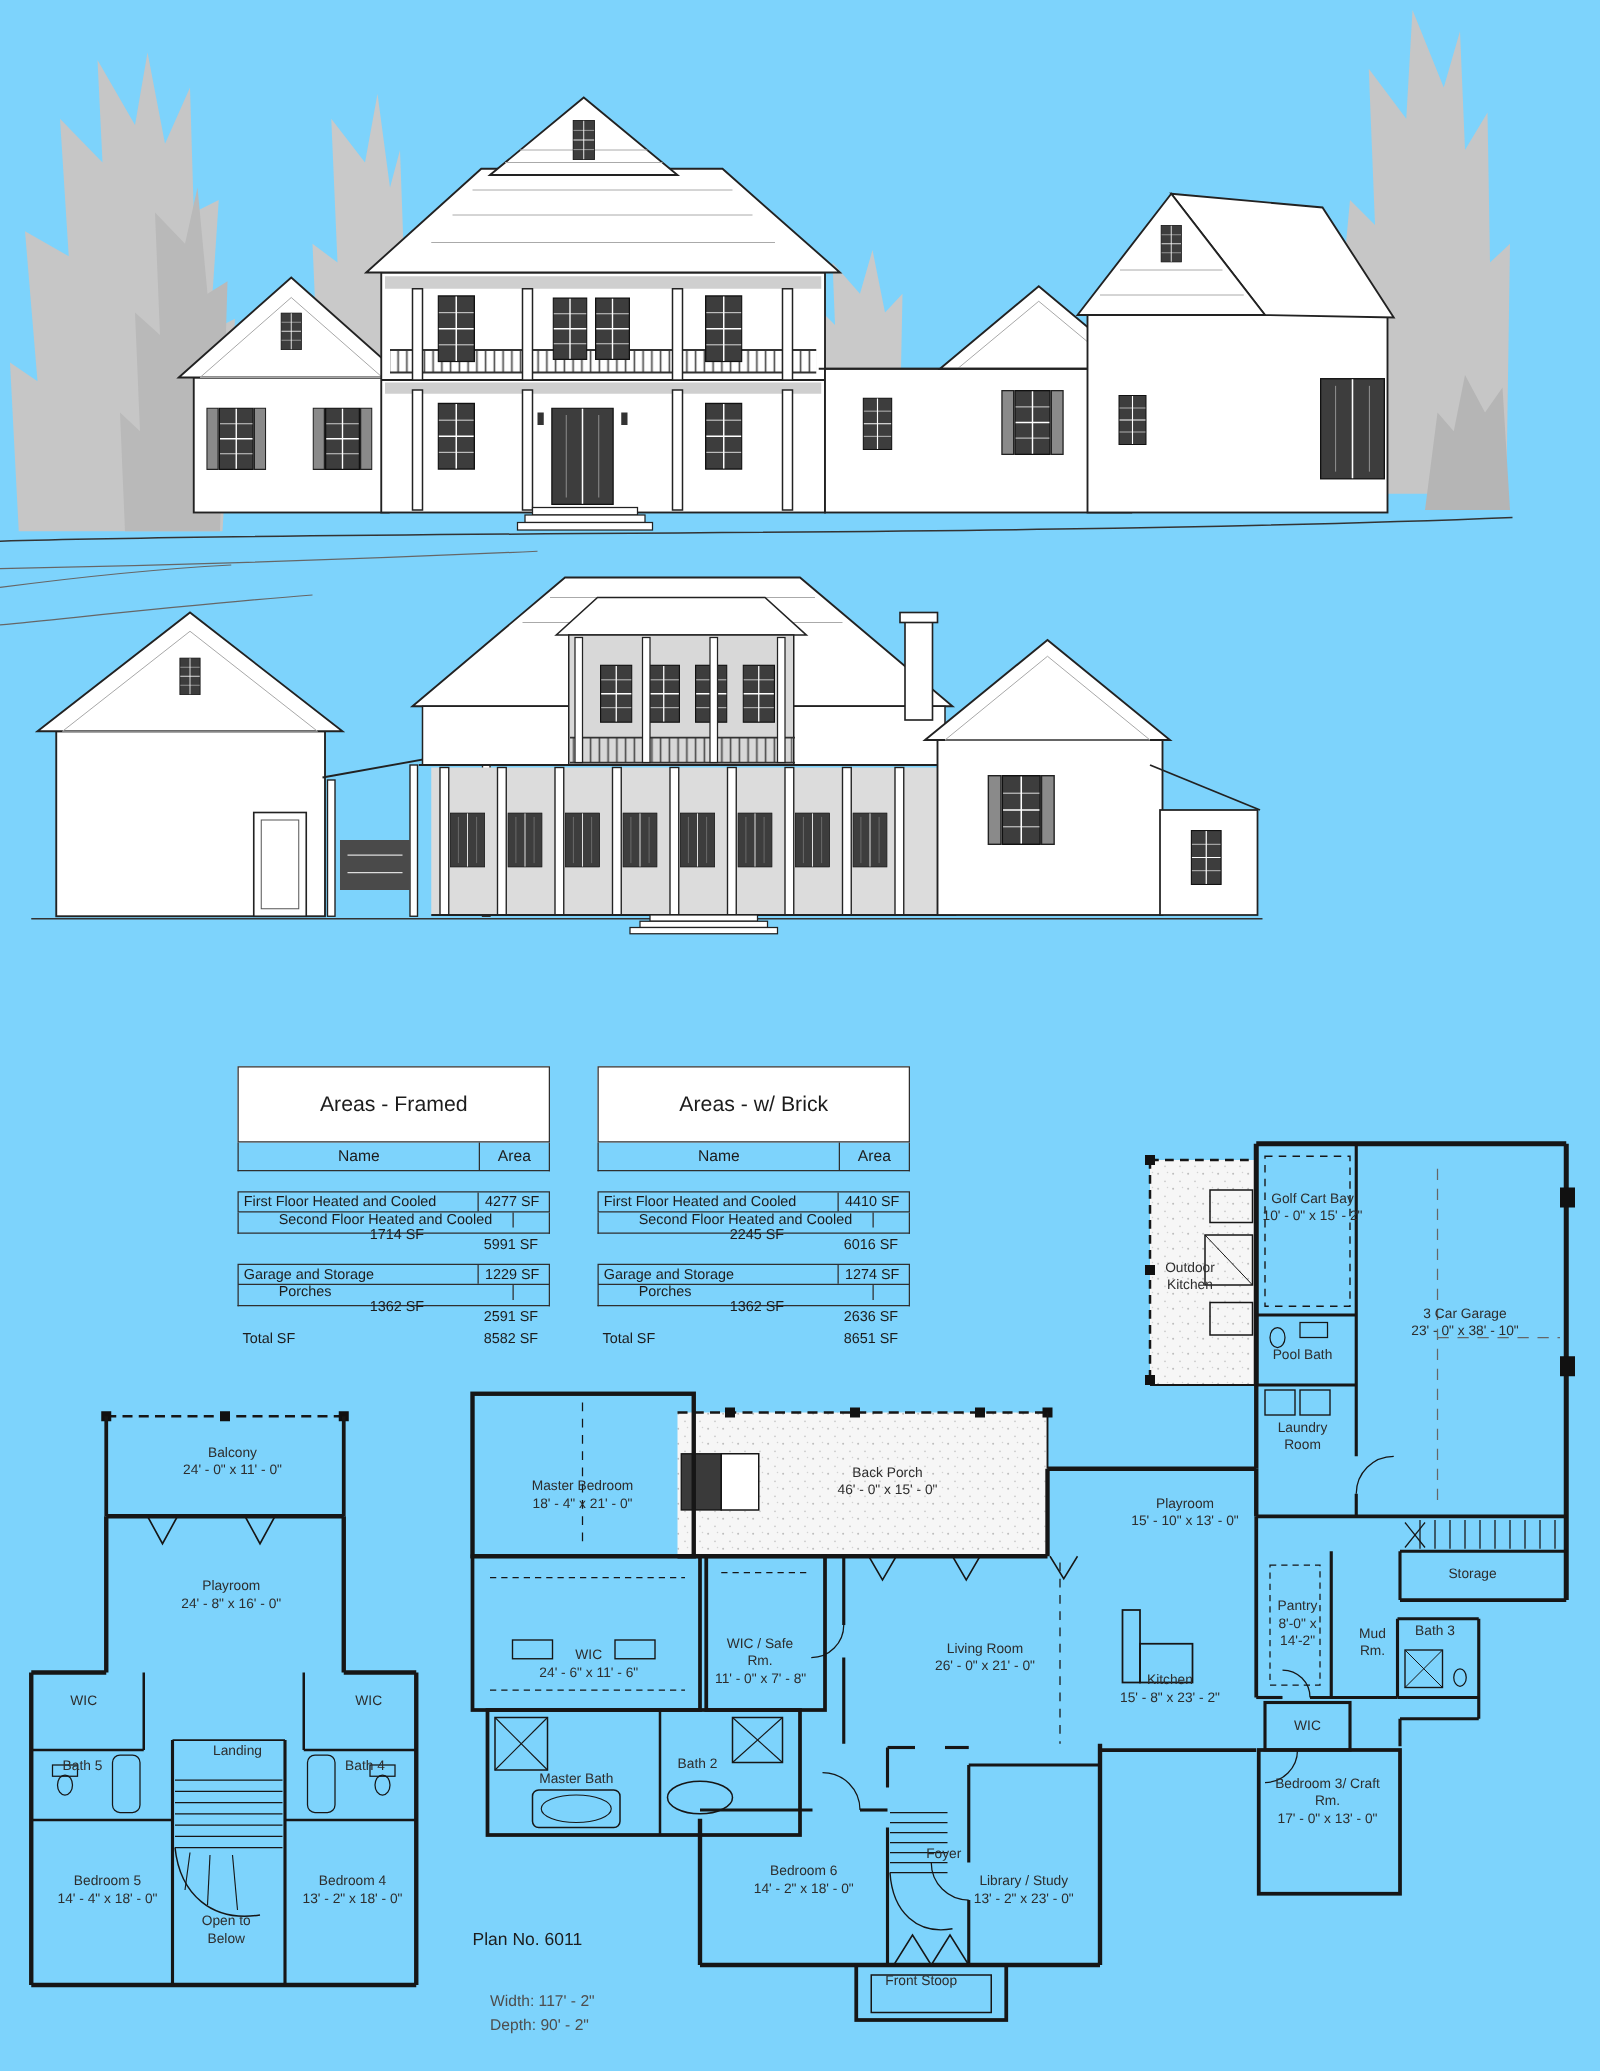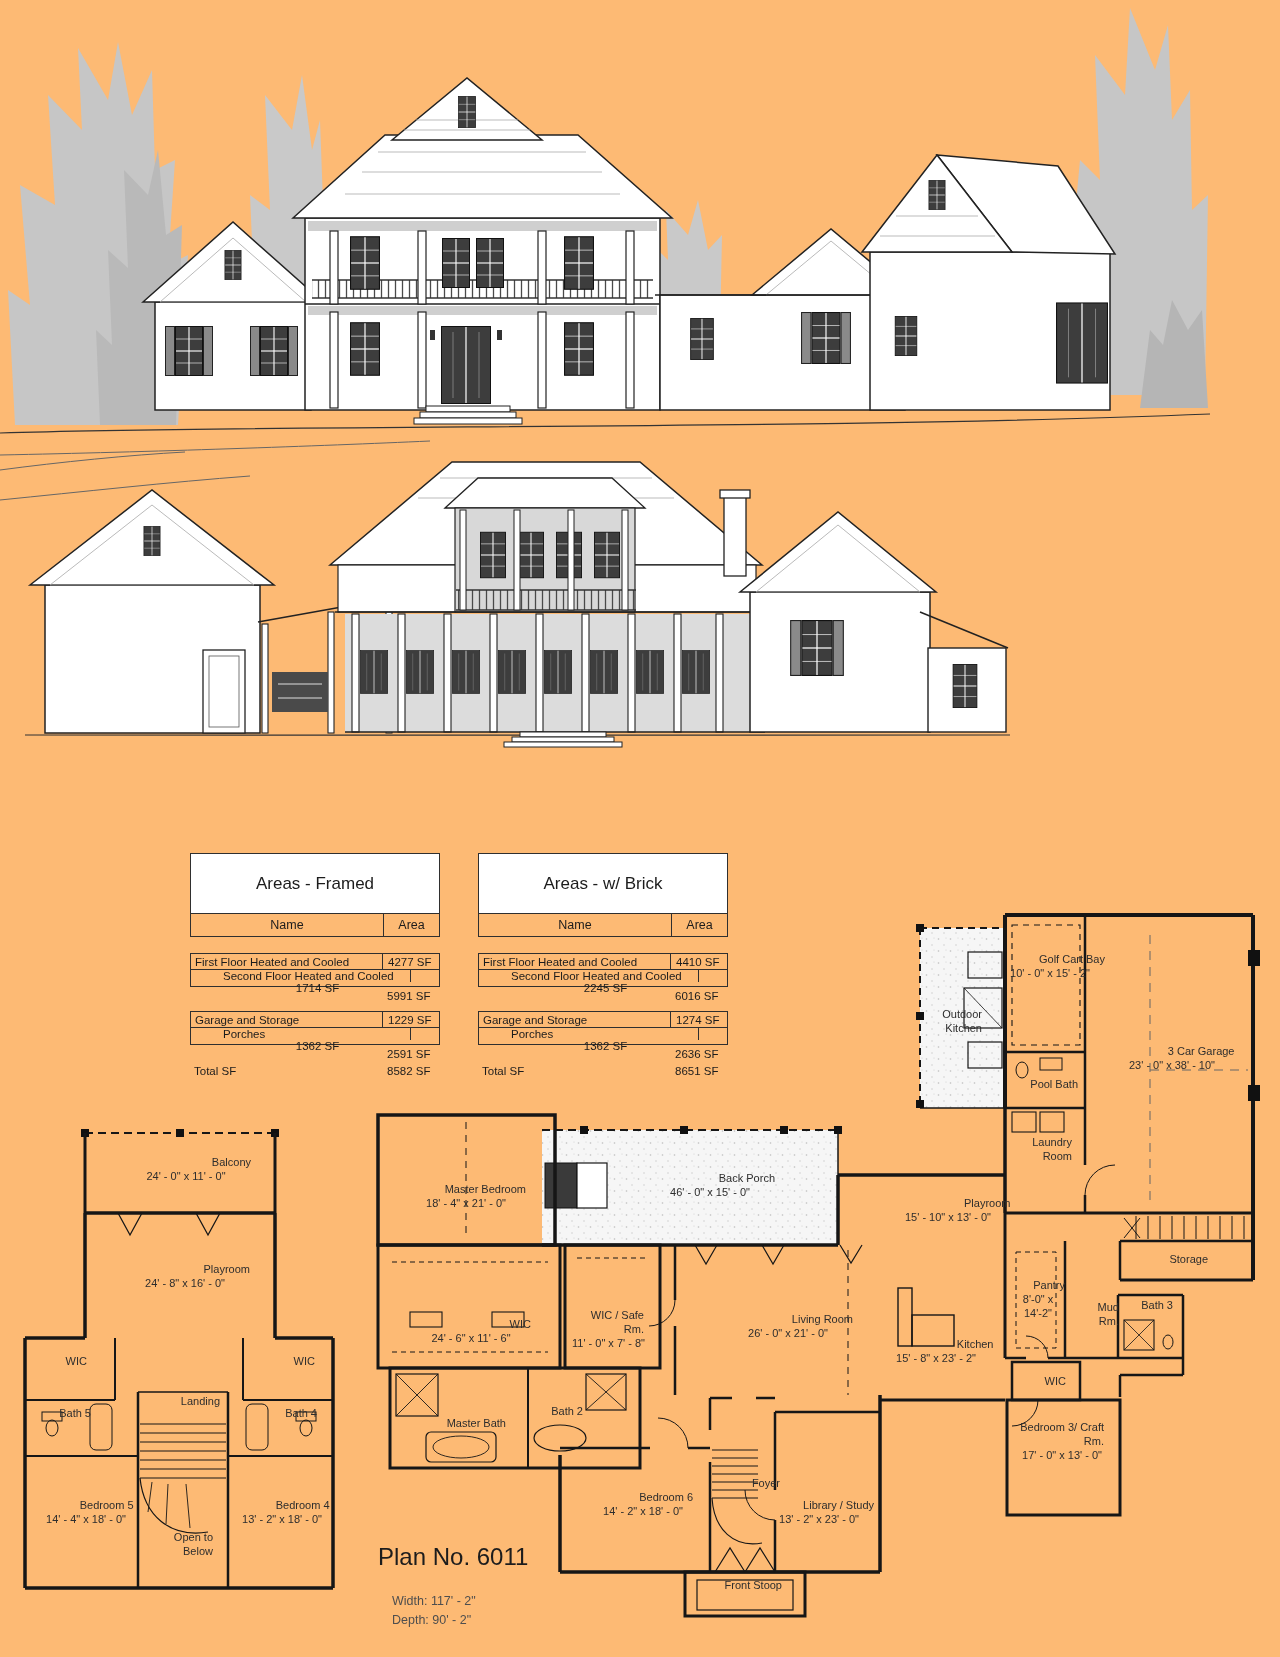--- a/index.html
+++ b/index.html
@@ -1,28 +1,28 @@
 <!DOCTYPE html>
 <html><head>
 <meta charset="utf-8">
 <style>
   html,body { margin:0; padding:0; background:#e8e8e8; }
   .sheet {
-    position:relative; width:1280px; height:1657px; background:#fdba74;
+    position:relative; width:1280px; height:1657px; background:#7dd3fc;
     font-family:"Liberation Sans", sans-serif; overflow:hidden;
     margin:0 auto;
   }
   svg { position:absolute; left:0; top:0; }
 
   
   .rlabel {
     position:absolute; transform:translate(-50%,-50%);
     text-align:center; font-size:11px; line-height:1.25; color:#2d2d2d;
   }
-  .rlabel .nm { display:block;text-align:right; }
+  .rlabel .nm { display:block; }
   .rlabel .dims { display:block; white-space:nowrap; }
   .rlabel .dims.wrap { white-space:normal; }
 
   
   .atable { position:absolute; width:250px; color:#1c1c1c; }
   .t-title {
     border:1.6px solid #2f2f2f; height:59px; display:flex; align-items:center;
     justify-content:center; font-size:17px; background:#fff;
   }
   .t-hdr { border:1.6px solid #2f2f2f; border-top:none; display:flex; height:22px; font-size:12.5px; }
@@ -31,21 +31,21 @@
   .t-rows { margin-top:16px; font-size:11.5px; }
   .arow { display:flex; height:17px; align-items:center; box-sizing:border-box; }
   .arow .c1 { width:192px; padding-left:4px; box-sizing:border-box; height:100%; display:flex; align-items:center; }
   .arow .c2 { flex:1; padding-left:5px; box-sizing:border-box; height:100%; display:flex; align-items:center; }
   .arow.boxed { border:1.3px solid #2f2f2f; }
   .arow.boxed + .arow.boxed { border-top:none;flex-direction:column; }
   .arow.boxed .c1 { border-right:1.3px solid #2f2f2f; }
   .arow.gap { margin-top:7px; }
 
   
-  .planno { position:absolute; font-size:24px; color:#1c1c1c; }
+  .planno { position:absolute; font-size:14px; color:#1c1c1c; }
   .plandims { position:absolute; font-size:12.5px; color:#4e4e4e; line-height:1.55; }
 
   
   .footerblk { position:absolute; width:380px; text-align:center; }
   .company {
     font-family:"Liberation Serif", serif; font-size:25px; letter-spacing:1.5px;
     color:#4f4f4f; white-space:nowrap;
   }
   .fline { font-size:12.5px; color:#2e2e2e; line-height:1.36; }
 </style>

